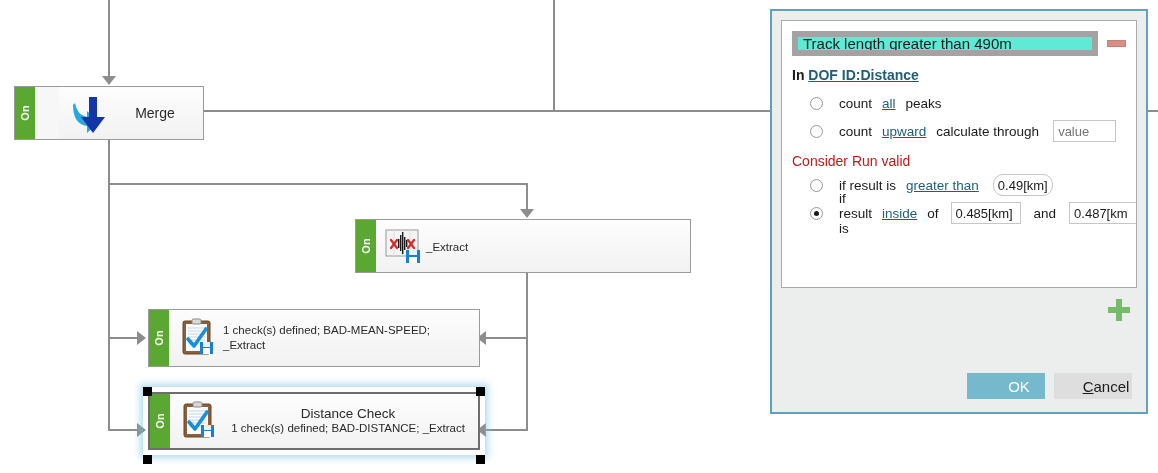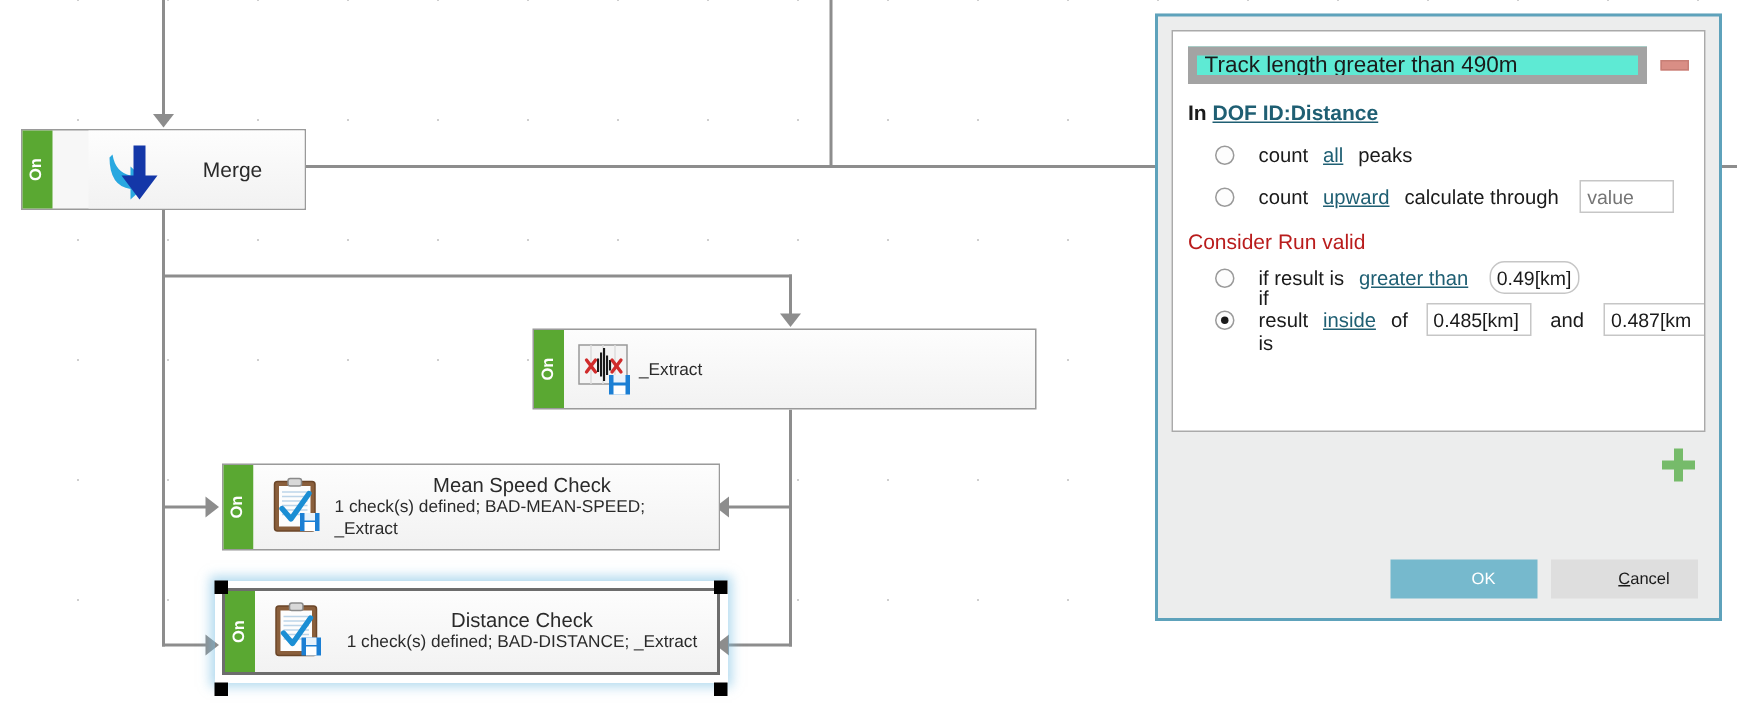--- a/index.html
+++ b/index.html
@@ -249,23 +249,23 @@
   }
   #plus-btn::before { left: 8px; top: 0; width: 6px; height: 22px; }
   #plus-btn::after { left: 0; top: 8px; width: 22px; height: 6px; }
   #btnrow {
     position: absolute;
     right: 14px; bottom: 13px;
     display: flex;
     gap: 9px;
   }
   .dbtn {
-    width: 98px; height: 26px;
+    width: 78px; height: 26px;
     font-family: "Liberation Sans", sans-serif;
-    font-size: 11px;
+    font-size: 15px;
     border: none;
     cursor: pointer;
     display: flex;
     align-items: center;
     justify-content: center;
     padding-left: 32px;
   }
   #ok-btn { background: #76b9cd; color: #ffffff; }
   #cancel-btn { background: #dedede; color: #1a1a1a; }
   #cancel-btn u { text-decoration: underline; }
@@ -376,21 +376,20 @@
           <rect x="14" y="2" width="9" height="5" rx="1.5" fill="#d8d8d8" stroke="#8a8a8a"></rect>
           <path d="M10 22 L16 29 L28 12" fill="none" stroke="#1b8ed4" stroke-width="3.6" stroke-linecap="round" stroke-linejoin="round"></path>
           <g>
             <rect x="22" y="25" width="13" height="12" fill="#1b7fd4"></rect>
             <rect x="25" y="25" width="7" height="5" fill="#e8f2fb"></rect>
             <rect x="25" y="31" width="7" height="6" fill="#ffffff"></rect>
           </g>
         </svg>
       </span>
       <div class="ntext">
-        <div class="title">Mean Speed Check</div>
         <div class="sub">1 check(s) defined; BAD-MEAN-SPEED;</div>
         <div class="sub">_Extract</div>
       </div>
     </div>
   </div>
 
   <div id="sel-glow"></div>
   <div class="node" id="node-distance">
     <div class="onbar">
       <span>On</span>

